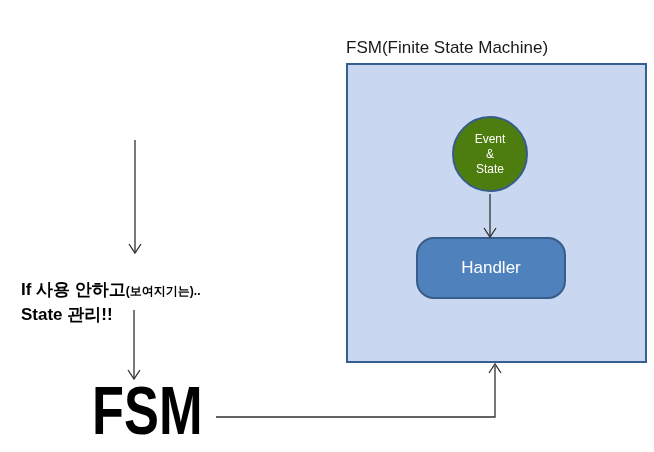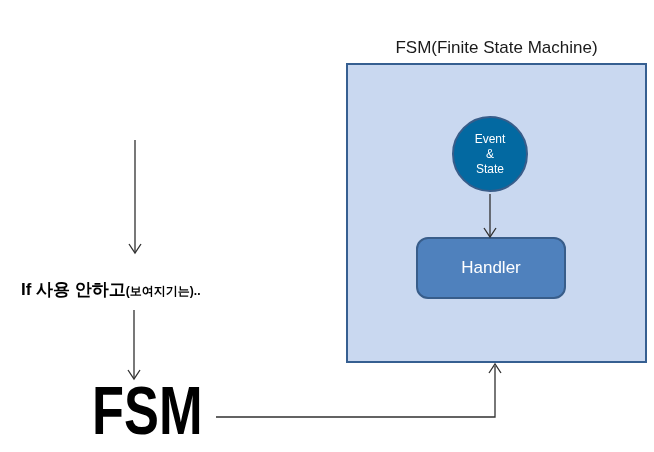--- a/index.html
+++ b/index.html
@@ -52,21 +52,20 @@
     transform: scaleX(0.77);
     transform-origin: left top;
     white-space: nowrap;
   }
   
   .fsm-title {
     position: absolute;
     left: 346px;
     top: 38px;
     width: 301px;
-    text-align: center;
     font-size: 17px;
     font-weight: normal;
     color: #1a1a1a;
     white-space: nowrap;
   }
   .fsm-box {
     position: absolute;
     left: 346px;
     top: 63px;
     width: 297px;
@@ -120,32 +119,33 @@
   }
 </style>
 </head>
 <body>
 
 <div class="canvas">
 
 
   <div class="note2">
     <div><span>If 사용 안하고</span><span class="paren">(보여지기는)..</span></div>
+    <div>State 관리!!</div>
   </div>
 
   <div class="fsm-big">FSM</div>
 
   <div class="fsm-box" style="background-color: rgb(201, 216, 240); border-color: rgb(54, 95, 145);"></div>
   <div class="fsm-title">FSM(Finite State Machine)</div>
 
-  <div class="node-circle" style="background-color: #0369a1; border-color: rgb(56, 93, 138); color: rgb(255, 255, 255);">Event
+  <div class="node-circle" style="background-color: #4d7c0f; border-color: rgb(56, 93, 138); color: rgb(255, 255, 255);">Event
 &amp;
 State</div>
 
-  <div class="node-handler" style="background-color: rgb(79, 129, 189); border-color: rgb(56, 93, 138); color: rgb(255, 255, 255);">Handler</div>
+  <div class="node-handler" style="background-color: rgb(79, 129, 189); border-color: rgb(56, 93, 138); color: rgb(255, 255, 255); border-radius: 18px;">Handler</div>
 
   <svg class="arrows" viewBox="0 0 654 452" xmlns="http://www.w3.org/2000/svg" fill="none" stroke="#303030" stroke-width="1.3">
 
     <g>
       <line x1="135" y1="140" x2="135" y2="252"></line>
       <polyline points="129,244 135,253 141,244"></polyline>
     </g>
 
     <g>
       <line x1="134" y1="310" x2="134" y2="378"></line>

